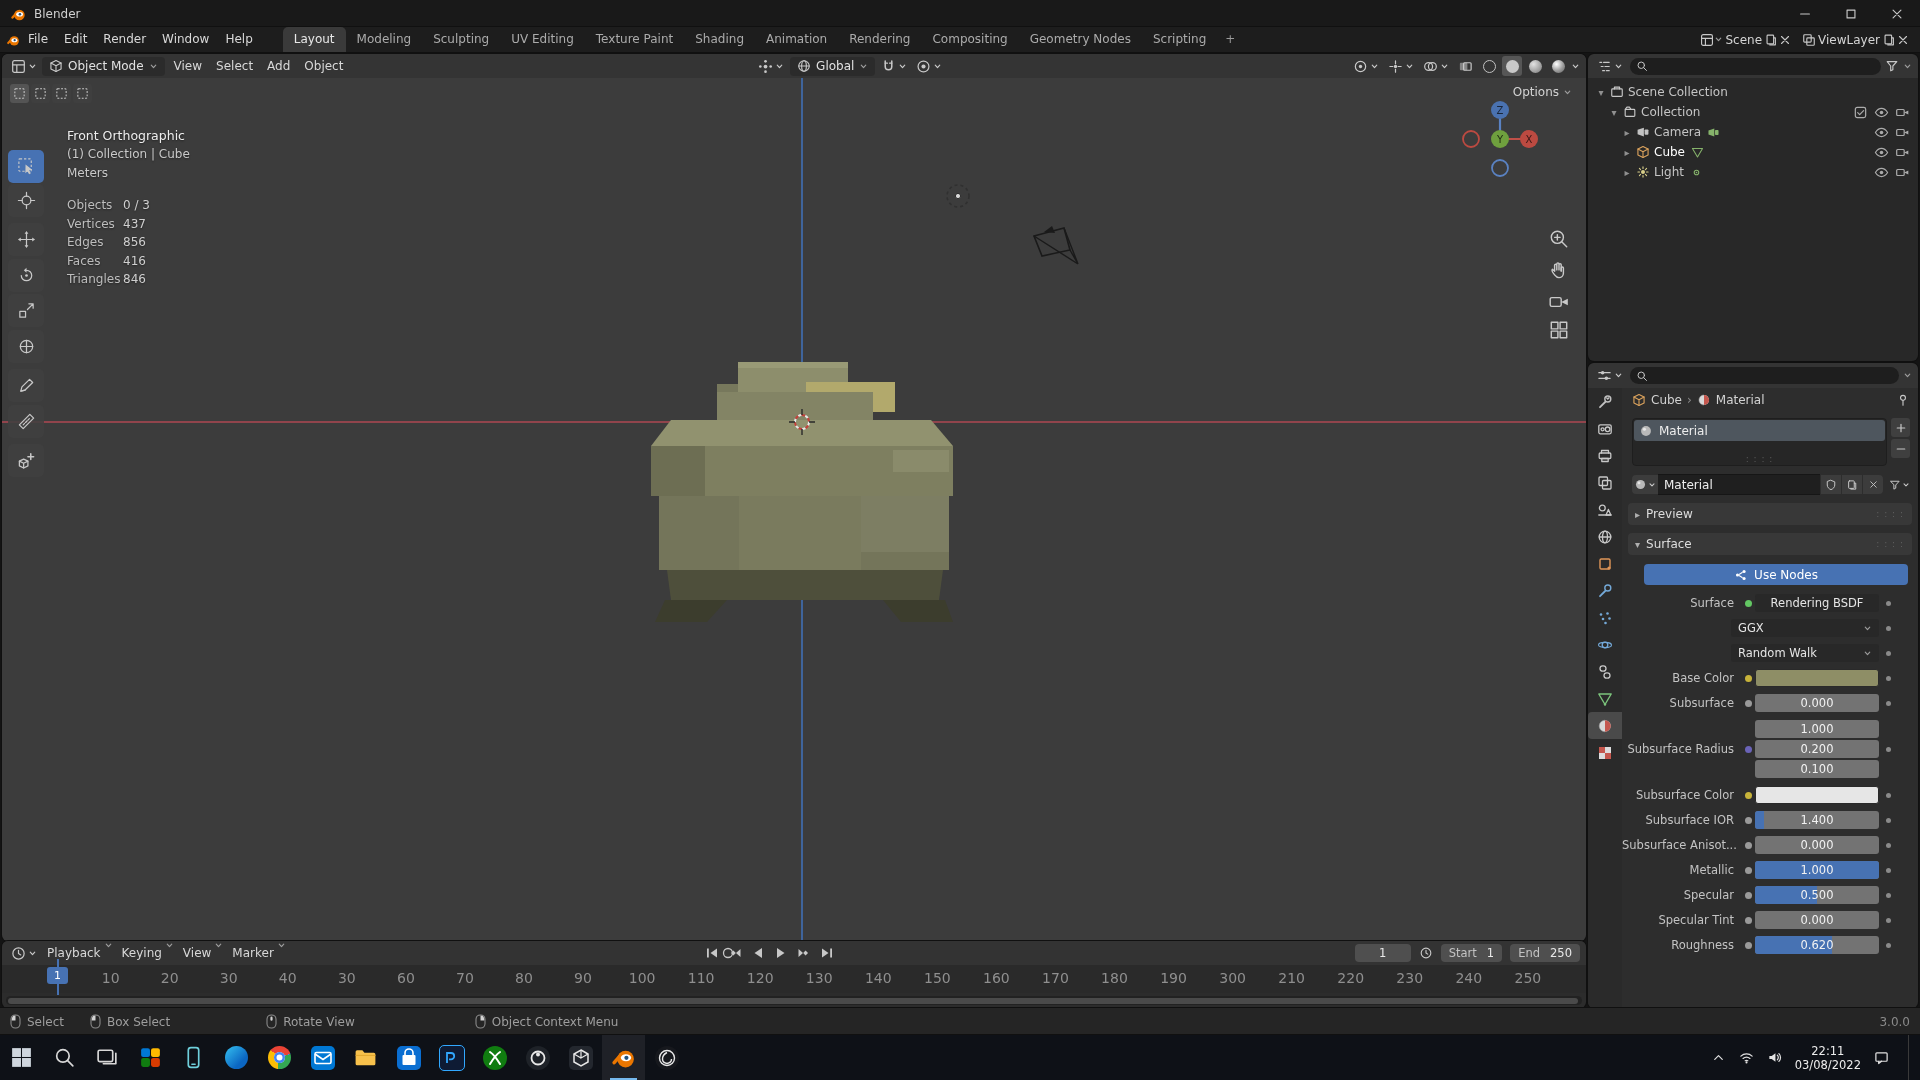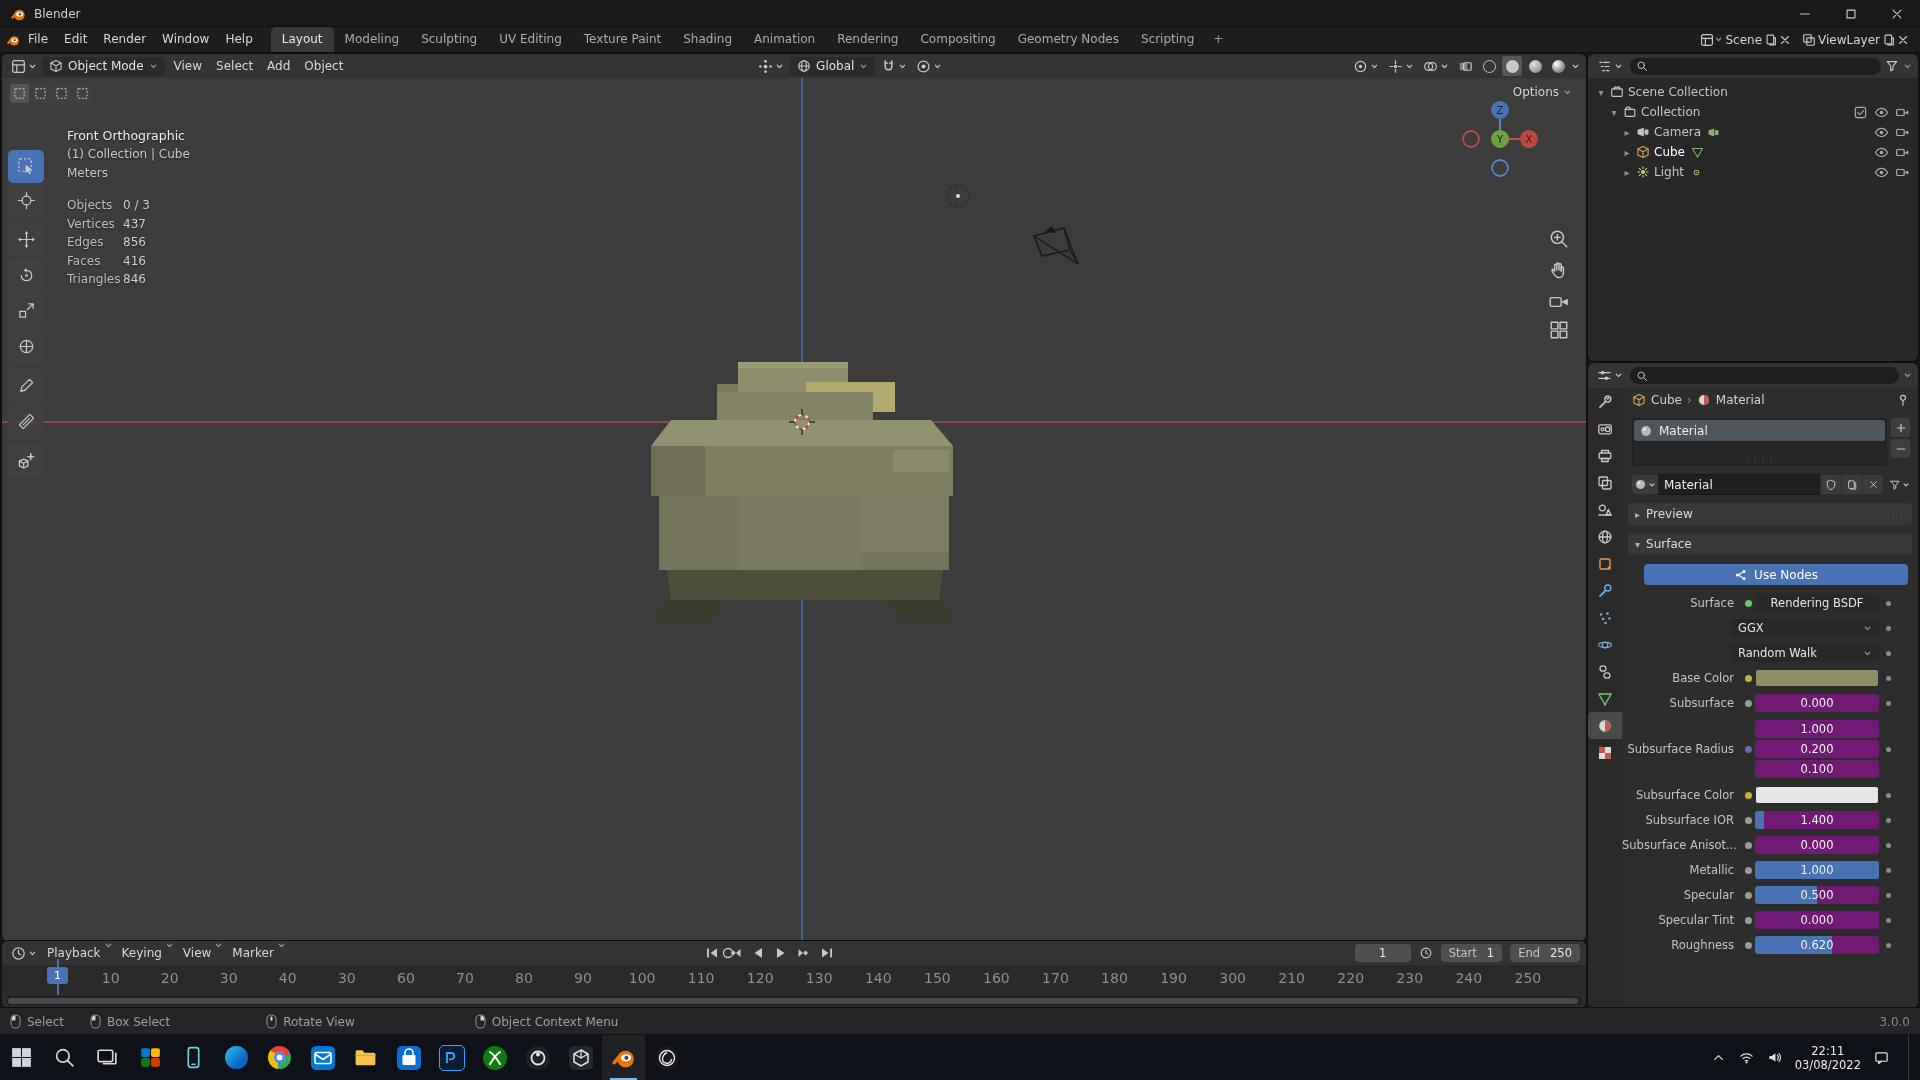--- a/index.html
+++ b/index.html
@@ -132,21 +132,21 @@
 
   .panelhdr{height:22px;margin:8px 6px 0 6px;background:#383838;border-radius:4px;display:flex;align-items:center;gap:6px;padding:0 7px;color:#DDD;position:relative}
   .panelhdr .exp{color:#AFAFAF;font-size:10px}
   .grip{position:absolute;right:8px;color:#5E5E5E;font-size:9px;letter-spacing:1px}
 
   #use-nodes{margin:9px 10px 2px 22px;height:21px;background:#4772B3;border-radius:4px;display:flex;align-items:center;justify-content:center;gap:6px;color:#FFF}
   .prow{display:flex;align-items:center;height:20px;margin:0 0 5px 0}
   .plabel{width:112px;text-align:right;padding-right:7px;color:#C3C3C3;font-size:11.5px;white-space:nowrap}
   .socket{width:14px;display:flex;justify-content:center}
   .socket i{width:7px;height:7px;border-radius:50%;display:block}
-  .pfield{width:124px;height:18px;background:#701a75;border-radius:3px;position:relative;overflow:hidden}
+  .pfield{width:124px;height:18px;background:#737373;border-radius:3px;position:relative;overflow:hidden}
   .pfield .fillbar{position:absolute;left:0;top:0;bottom:0;background:#4772B3}
   .pfield .pval{position:relative;display:block;text-align:center;font-size:11.5px;color:#F2F2F2;line-height:18px;z-index:2}
   .pfield.coloriel{border:1px solid #2A2A2A;box-sizing:border-box}
   .vecwrap{display:flex;flex-direction:column;gap:2px}
   .decor{width:18px;display:flex;justify-content:center}
   .decor i{width:5px;height:5px;border-radius:50%;background:#8A8A8A;display:block}
   .ddfield{width:148px;height:18px;background:#282828;border-radius:3px;display:flex;align-items:center;padding:0 7px;color:#E5E5E5;font-size:11.5px;box-sizing:border-box}
   .ddfield .chev{margin-left:auto}
   .surfval{width:124px;height:18px;background:#282828;border-radius:3px;display:flex;align-items:center;justify-content:center;gap:5px;color:#E5E5E5;font-size:11.5px}
 
@@ -220,21 +220,21 @@
         <circle cx="9.9" cy="8.2" r="1.3" fill="#23527C"></circle>
       </svg>
     </span>
   <span id="menus" style="display:flex">
       <span class="mi">File</span>
       <span class="mi">Edit</span>
       <span class="mi">Render</span>
       <span class="mi">Window</span>
       <span class="mi">Help</span>
     </span>
-  <span id="workspaces" style="display:flex;margin-left:10px">
+  <span id="workspaces" style="display:flex;margin-left:22px">
       <span class="ws active">Layout</span>
       <span class="ws">Modeling</span>
       <span class="ws">Sculpting</span>
       <span class="ws">UV Editing</span>
       <span class="ws">Texture Paint</span>
       <span class="ws">Shading</span>
       <span class="ws">Animation</span>
       <span class="ws">Rendering</span>
       <span class="ws">Compositing</span>
       <span class="ws">Geometry Nodes</span>

